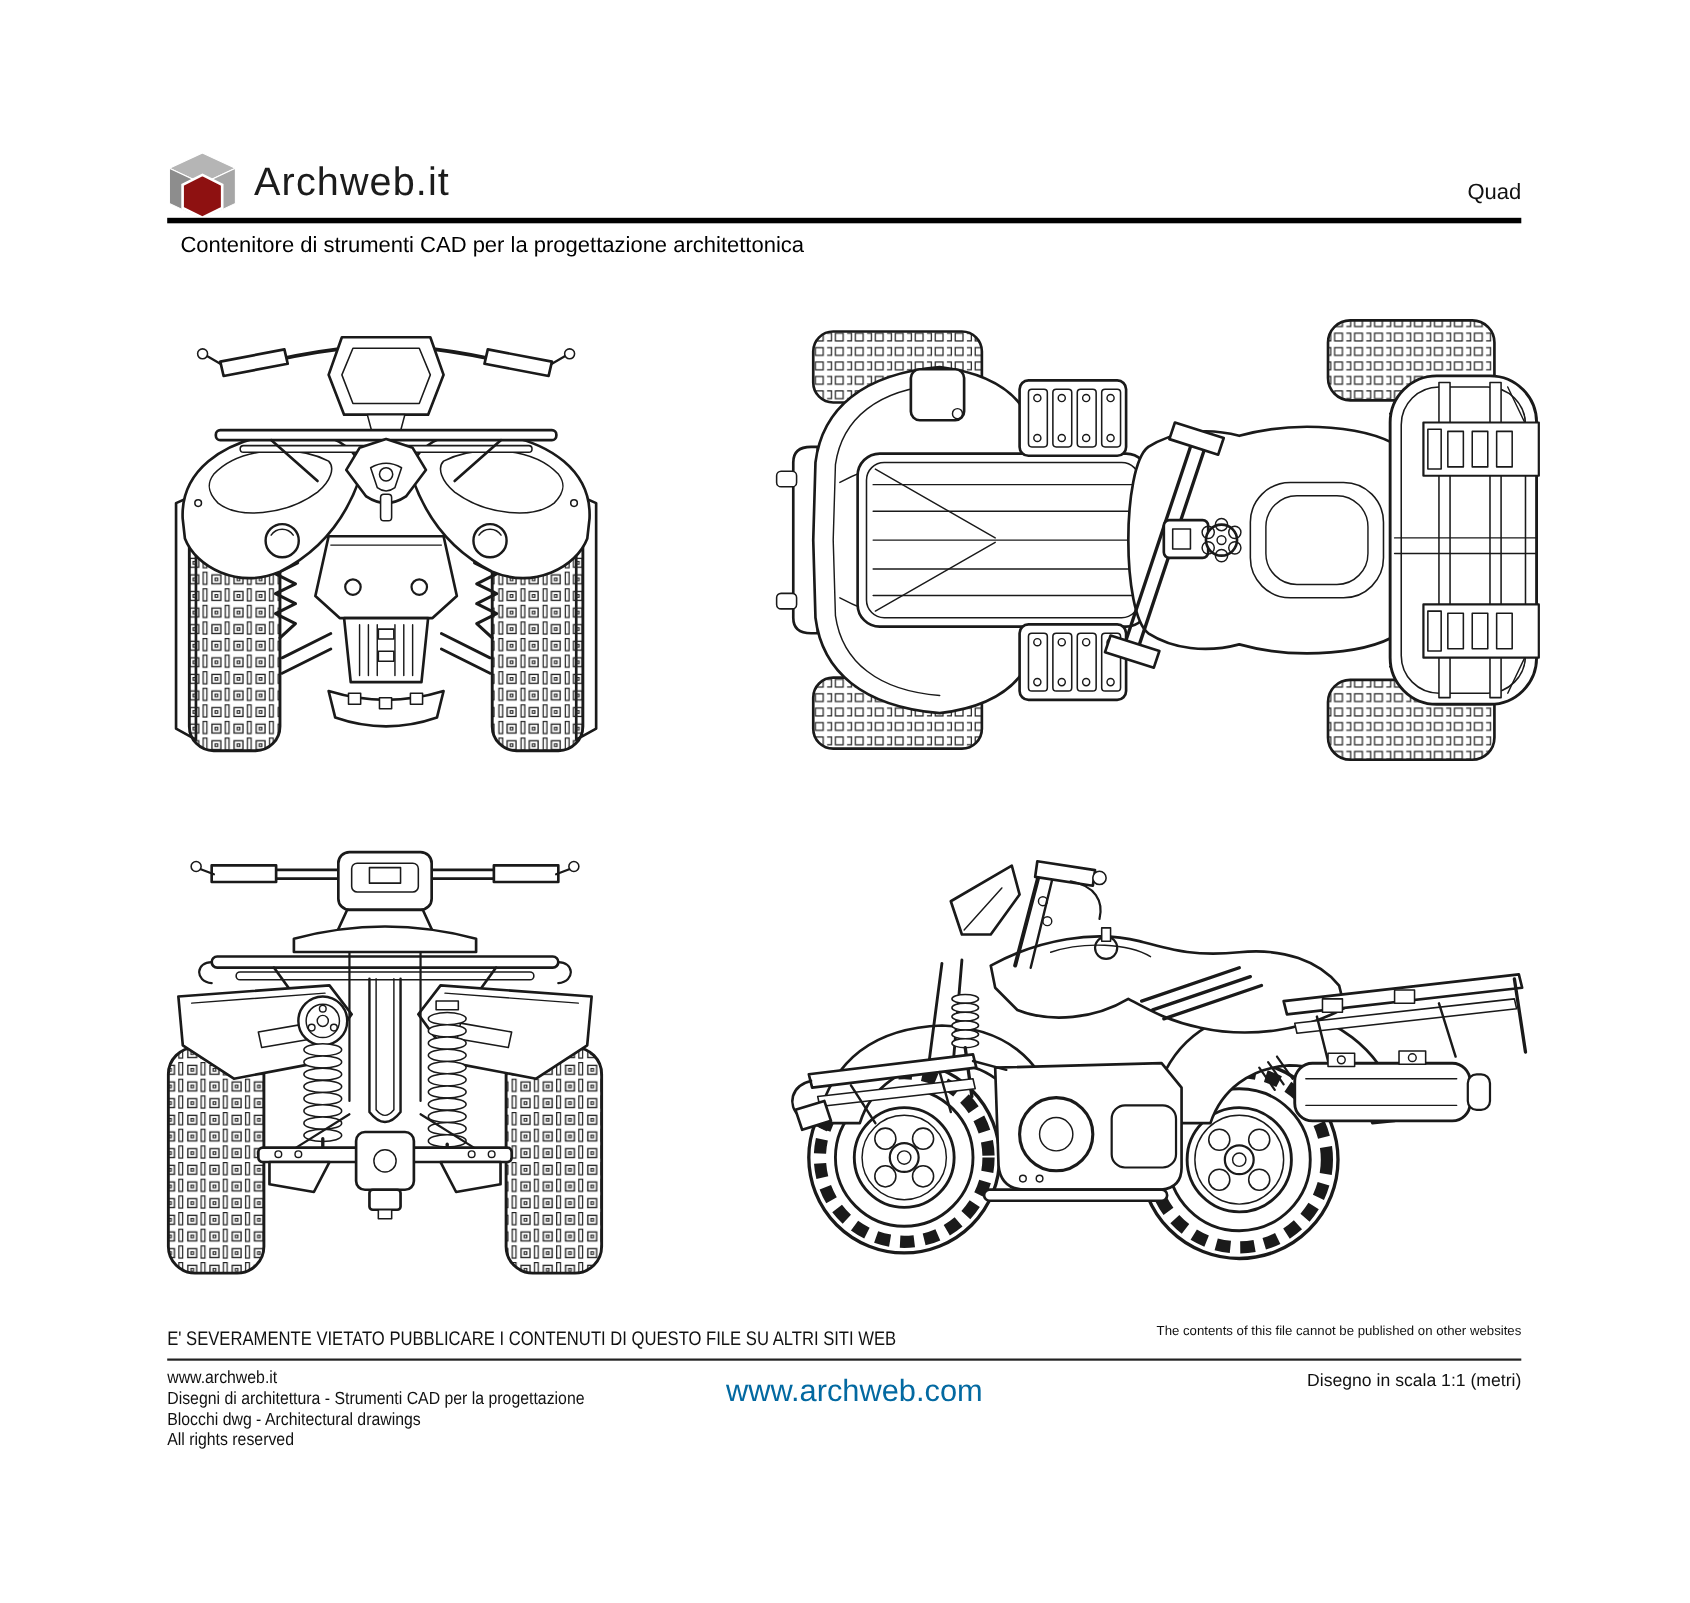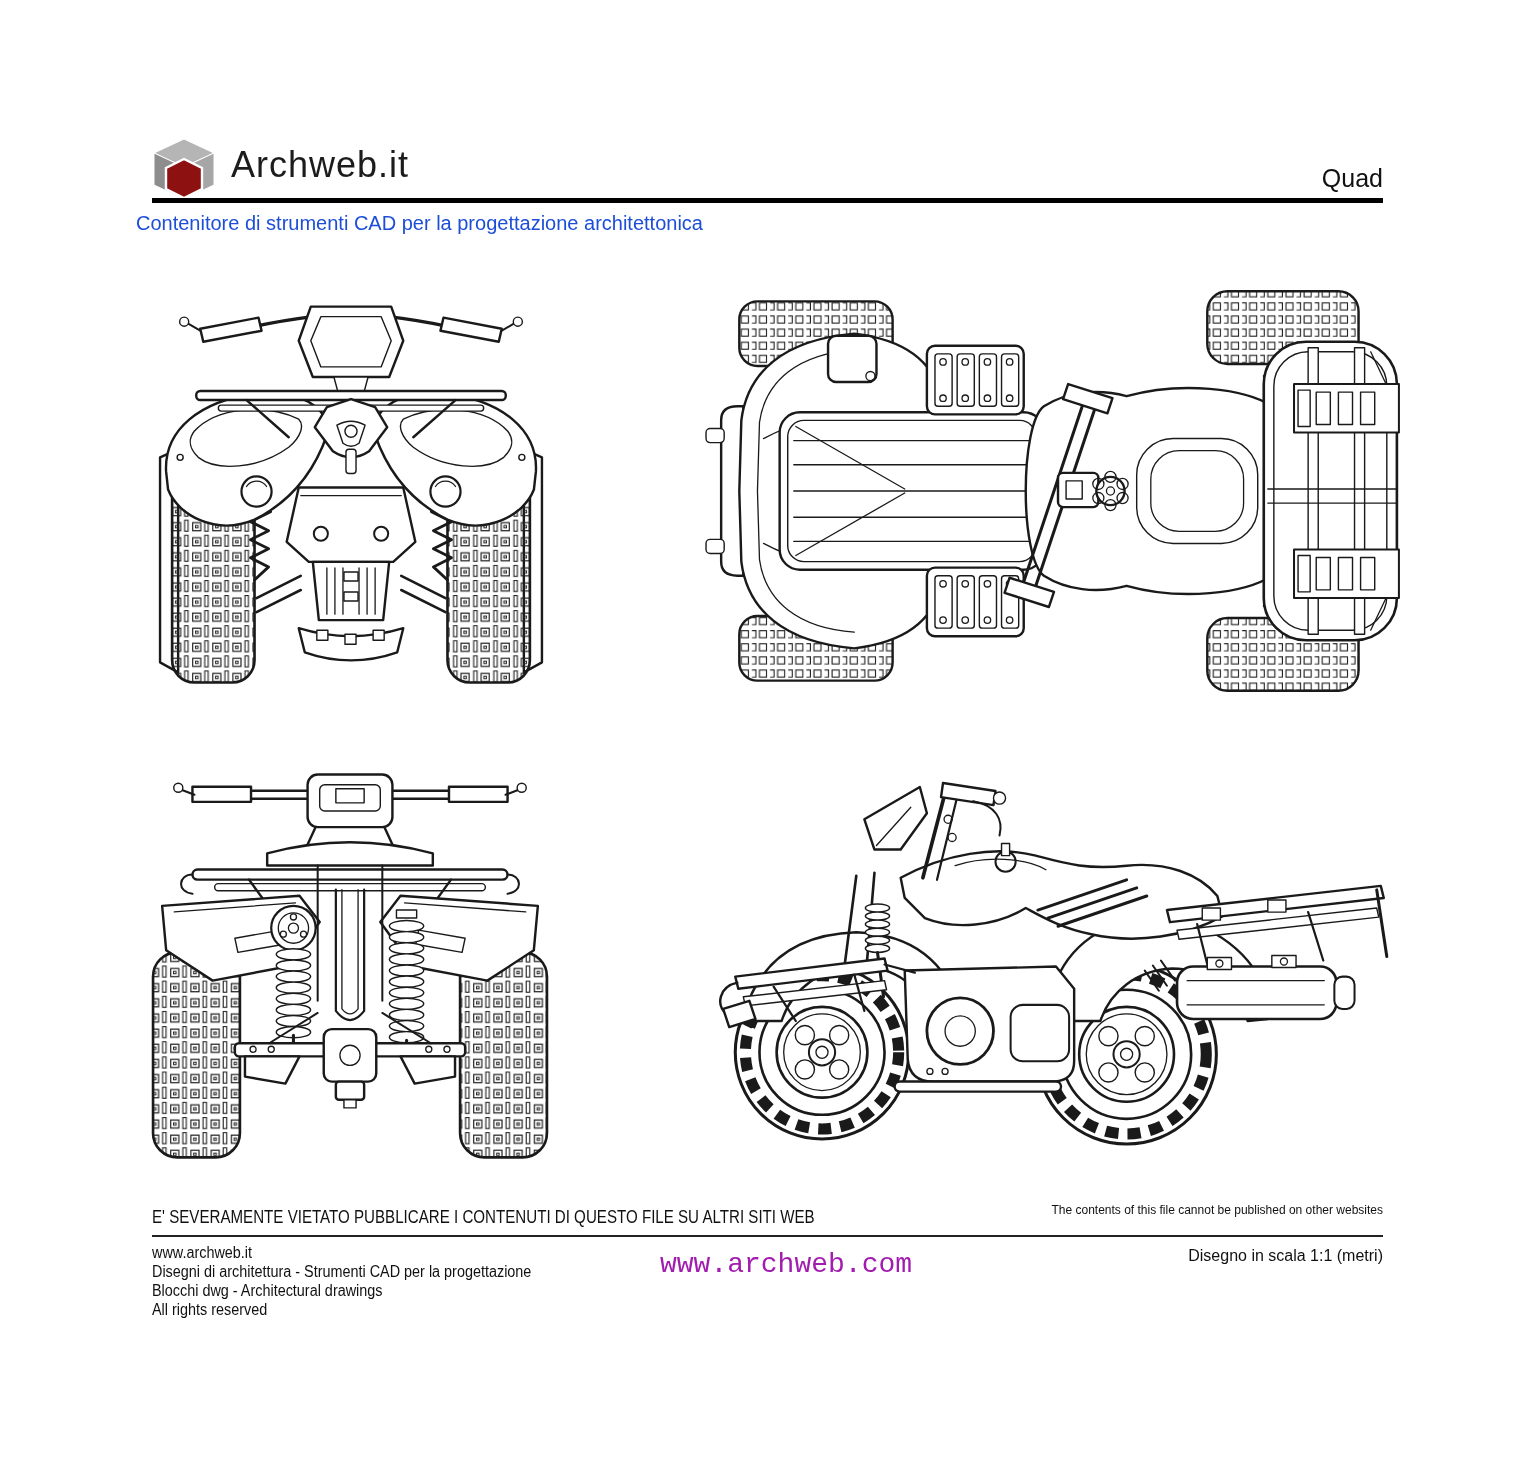--- a/index.html
+++ b/index.html
@@ -12,29 +12,29 @@
     overflow:hidden;
   }
   
   .logo{position:absolute;left:150px;top:137px;width:68px;height:64px;}
   .brand{
     position:absolute;left:231px;top:144px;
     font-size:36px;letter-spacing:1px;color:#1c1c1c;
   }
   .quad-label{
     position:absolute;right:153px;top:164px;
-    font-size:25px;color:#111;
+    font-size:20px;color:#111;
   }
   .header-rule{
     position:absolute;left:152px;top:198px;width:1231px;height:5px;
     background:#000;
   }
   .subtitle{
-    position:absolute;left:136px;top:212px;
-    font-size:20px;color:#1d4ed8;
+    position:absolute;left:164px;top:212px;
+    font-size:20px;color:#000000;
   }
   
   .drawing{position:absolute;}
   .drawing svg{display:block;width:100%;height:100%;}
   .dw-front{left:150px;top:278px;width:402px;height:418px;}
   .dw-top{left:703px;top:286px;width:706px;height:410px;}
   .dw-rear{left:148px;top:768px;width:404px;height:400px;}
   .dw-side{left:703px;top:756px;width:706px;height:410px;}
   svg .ln{fill:none;stroke:#1a1a1a;stroke-width:2;stroke-linejoin:round;stroke-linecap:round;}
   svg .fw{fill:#ffffff;stroke:#1a1a1a;stroke-width:2.4;stroke-linejoin:round;}
@@ -53,21 +53,21 @@
   .footer-rule{
     position:absolute;left:152px;top:1235px;width:1231px;height:2px;background:#222;
   }
   .info-block{
     position:absolute;left:152px;top:1243px;
     font-size:16px;line-height:19px;color:#111;
     transform:scaleX(.9);transform-origin:left top;white-space:nowrap;
   }
   .center-url{
     position:absolute;left:660px;top:1249px;
-    font-size:28px;color:#a21caf;font-family:Liberation Mono, monospace;
+    font-size:28px;color:#0369a1;
   }
   .scale-note{
     position:absolute;right:153px;top:1247px;
     font-size:16px;color:#111;
   }
 </style>
 </head>
 <body>
 
 <div class="page">

